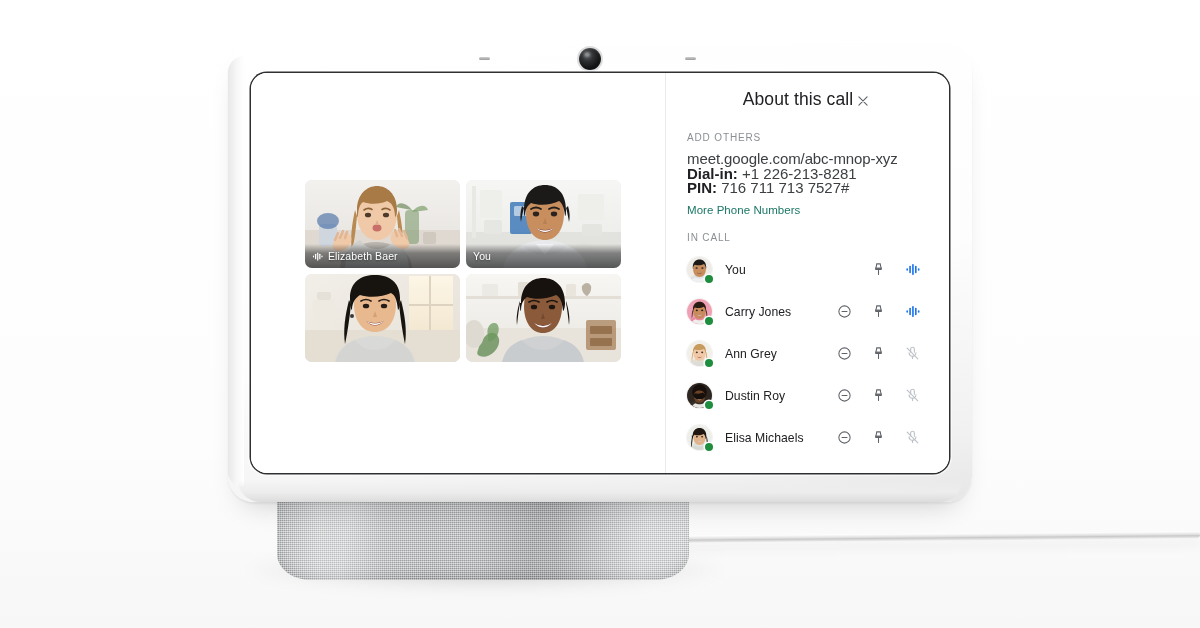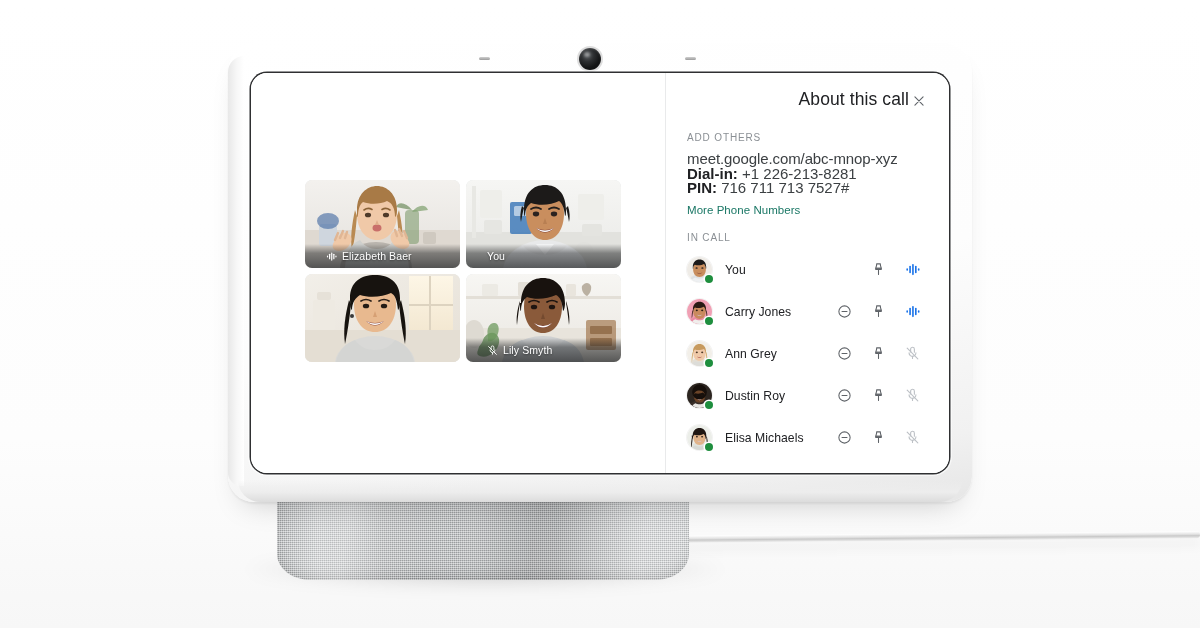--- a/index.html
+++ b/index.html
@@ -172,21 +172,21 @@
     position: relative;
     border-radius: 7px;
     overflow: hidden;
     background: #dfe2e4;
   }
   .tile-photo { position:absolute; inset:0; }
   .tile-label {
     position: absolute; left: 0; right: 0; bottom: 0;
     height: 24px;
     display: flex; align-items: center; gap: 5px;
-    padding: 0 21px;
+    padding: 0 7px;
     background: linear-gradient(180deg, rgba(30,32,34,0) 0%, rgba(30,32,34,.50) 38%, rgba(30,32,34,.72) 100%);
     color: #ffffff;
     font-size: 10.5px;
     letter-spacing: .1px;
     white-space: nowrap;
     text-shadow: 0 1px 2px rgba(0,0,0,.45);
   }
   .tile-label svg { display:block; flex: 0 0 auto; }
 
   
@@ -194,21 +194,21 @@
 
   
   #panel {
     flex: 1;
     background: #ffffff;
     padding: 16px 20px 0 21px;
     position: relative;
     overflow: hidden;
   }
   #panel-head {
-    display: flex; align-items: flex-start; justify-content: flex-end;
+    display: flex; align-items: flex-start; justify-content: center;
   }
   #panel-title {
     font-size: 17.5px;
     color: #202124;
     letter-spacing: .1px;
   }
   #close-btn {
     width: 20px; height: 20px;
     display: flex; align-items: center; justify-content: center;
     color: #5f6368; margin-top: 2px;
@@ -456,32 +456,20 @@
                 <path d="M55 29c0-17 10-25 22-25s22 8 22 25c0 4-1 8-2 8-1-10-3-14-7-16-8 4-21 5-29 2-4 3-6 7-6 14-1 0-1-4-1-8z" fill="#18120e"></path>
                 <path d="M54 27c-3 9-4 18-3 24 1-9 2-17 3-22z" fill="#18120e"></path>
                 <path d="M100 27c3 9 4 18 3 24-1-9-2-17-3-22z" fill="#18120e"></path>
                 <ellipse cx="68" cy="33" rx="3.2" ry="2.3" fill="#1e1511"></ellipse>
                 <ellipse cx="86" cy="33" rx="3.2" ry="2.3" fill="#1e1511"></ellipse>
                 <path d="M63 28q5-3 10 0M81 28q5-3 10 0" stroke="#1b1410" stroke-width="1.7" fill="none" stroke-linecap="round"></path>
                 <path d="M77 39l-2 6h4z" fill="#744a2f"></path>
                 <path d="M68 49q9 10 18 0-9 5-18 0z" fill="#6e3029"></path>
                 <path d="M68 49q9 6 18 0-9 9-18 0z" fill="#ffffff"></path>
               </svg>
-              <div class="tile-label">
-                <svg width="11" height="11" viewBox="0 0 24 24">
-                  <g fill="none" stroke="#ffffff" stroke-width="2" stroke-linecap="round" stroke-linejoin="round">
-                    <path d="M9 9.5V5a3 3 0 0 1 6 0v5"></path>
-                    <path d="M17.5 11a5.5 5.5 0 0 1-8 4.9"></path>
-                    <path d="M6.5 11a5.5 5.5 0 0 0 2 4.2"></path>
-                    <path d="M12 17v3"></path>
-                    <path d="M3.5 3.5l17 17"></path>
-                  </g>
-                </svg>
-                <span>Lily Smyth</span>
-              </div>
             </div>
 
           </div>
         </div>
 
         <div id="divider"></div>
 
         <div id="panel">
 
           <div id="panel-head">

